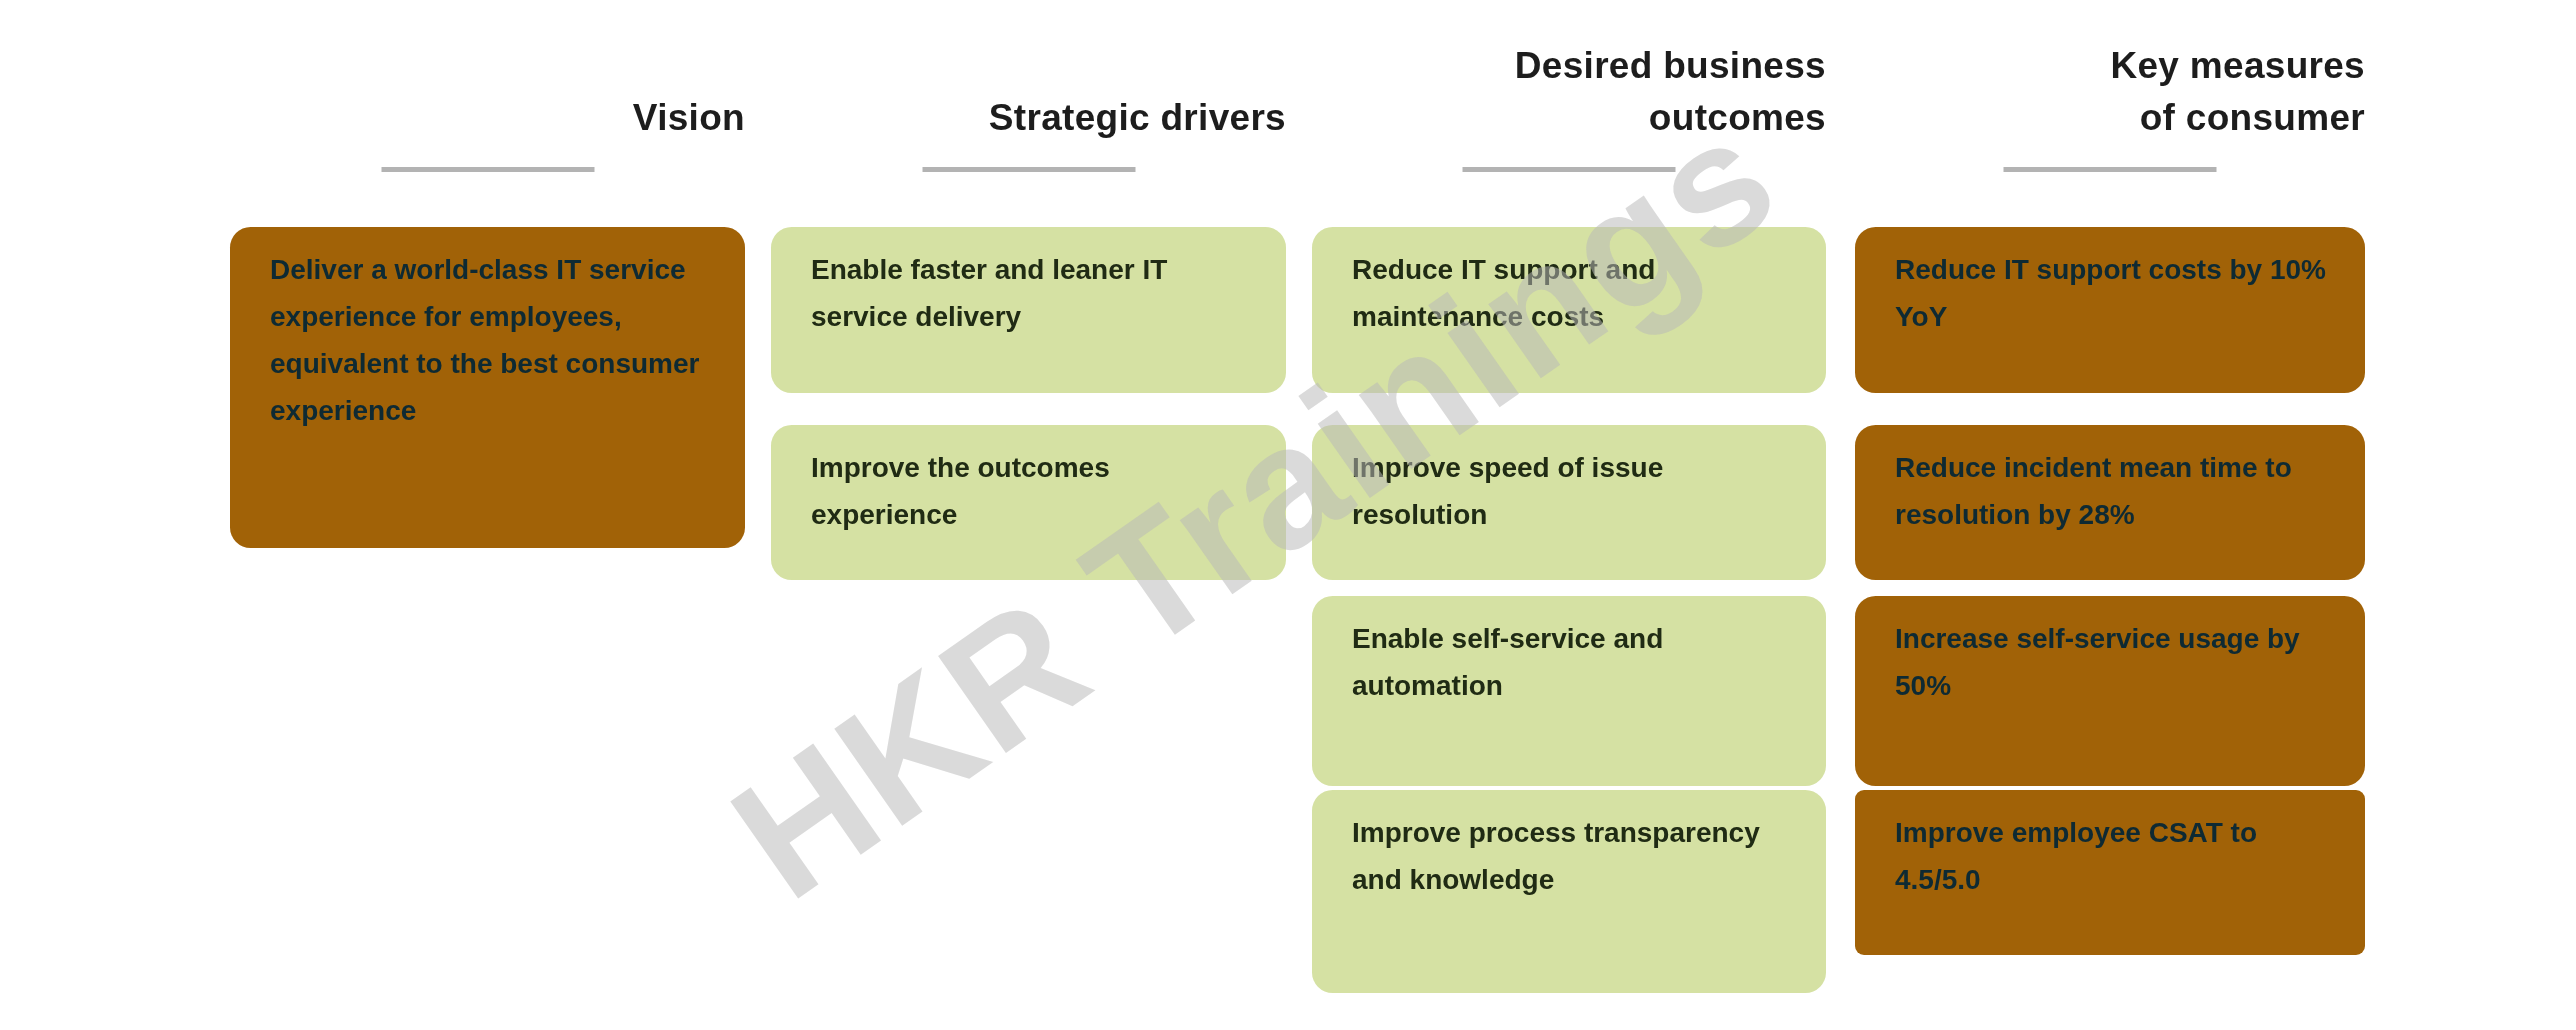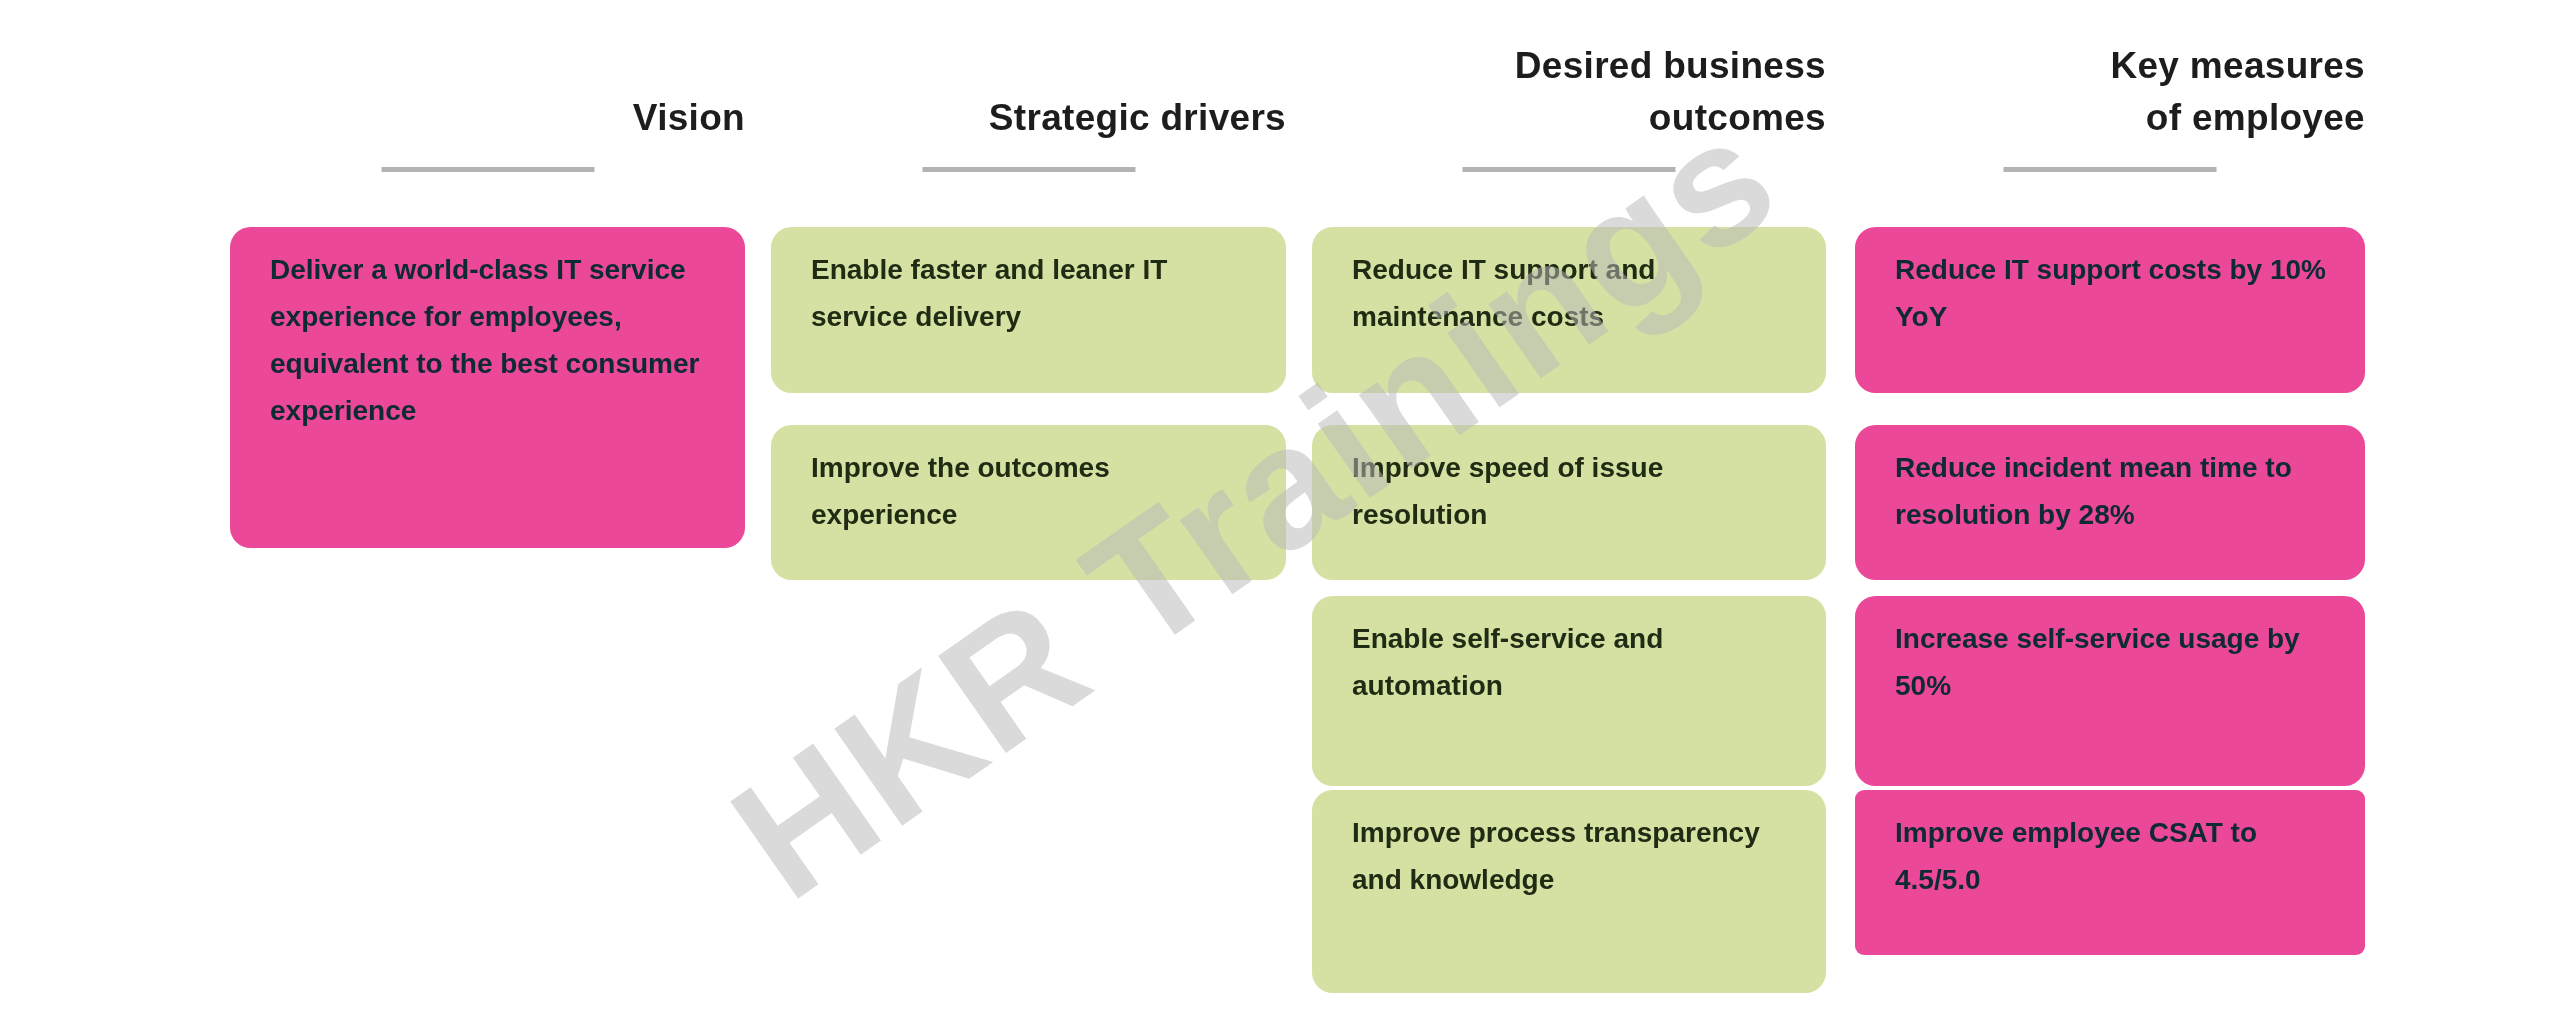--- a/index.html
+++ b/index.html
@@ -56,21 +56,21 @@
     position: absolute;
     left: 0;
     width: 100%;
     box-sizing: border-box;
     border-radius: 20.6px;
     padding: 19px 33px 13.7px 40px;
     font-size: 28px;
     line-height: 47px;
     font-weight: 700;
   }
-  .box-blue  { background: #ec4899; color: #0e2a33; }
+  .box-blue  { background: #a16207; color: #0e2a33; }
   .box-green { background: #d5e1a3; color: #202b14; }
 
   .r1 { top: 227px; }
   .r2 { top: 425px; }
   .r3 { top: 596px; }
   .r4 { top: 790px; }
   .h-tall { height: 321px; }
   .h-r1   { height: 166px; }
   .h-r2   { height: 155px; }
   .h-r3   { height: 190px; }
@@ -139,21 +139,21 @@
       <span class="box-text">Enable self-service and automation</span>
     </div>
     <div class="box box-green r4 h-r4a">
       <span class="box-text">Improve process transparency and knowledge</span>
     </div>
   </section>
 
   <section class="col col-4">
     <div class="header">
       <div class="header-line">Key measures</div>
-      <div class="header-line">of employee</div>
+      <div class="header-line">of consumer</div>
     </div>
     <div class="rule"></div>
     <div class="box box-blue r1 h-r1">
       <span class="box-text">Reduce IT support costs by 10% YoY</span>
     </div>
     <div class="box box-blue r2 h-r2">
       <span class="box-text">Reduce incident mean time to resolution by 28%</span>
     </div>
     <div class="box box-blue r3 h-r3">
       <span class="box-text">Increase self-service usage by 50%</span>

